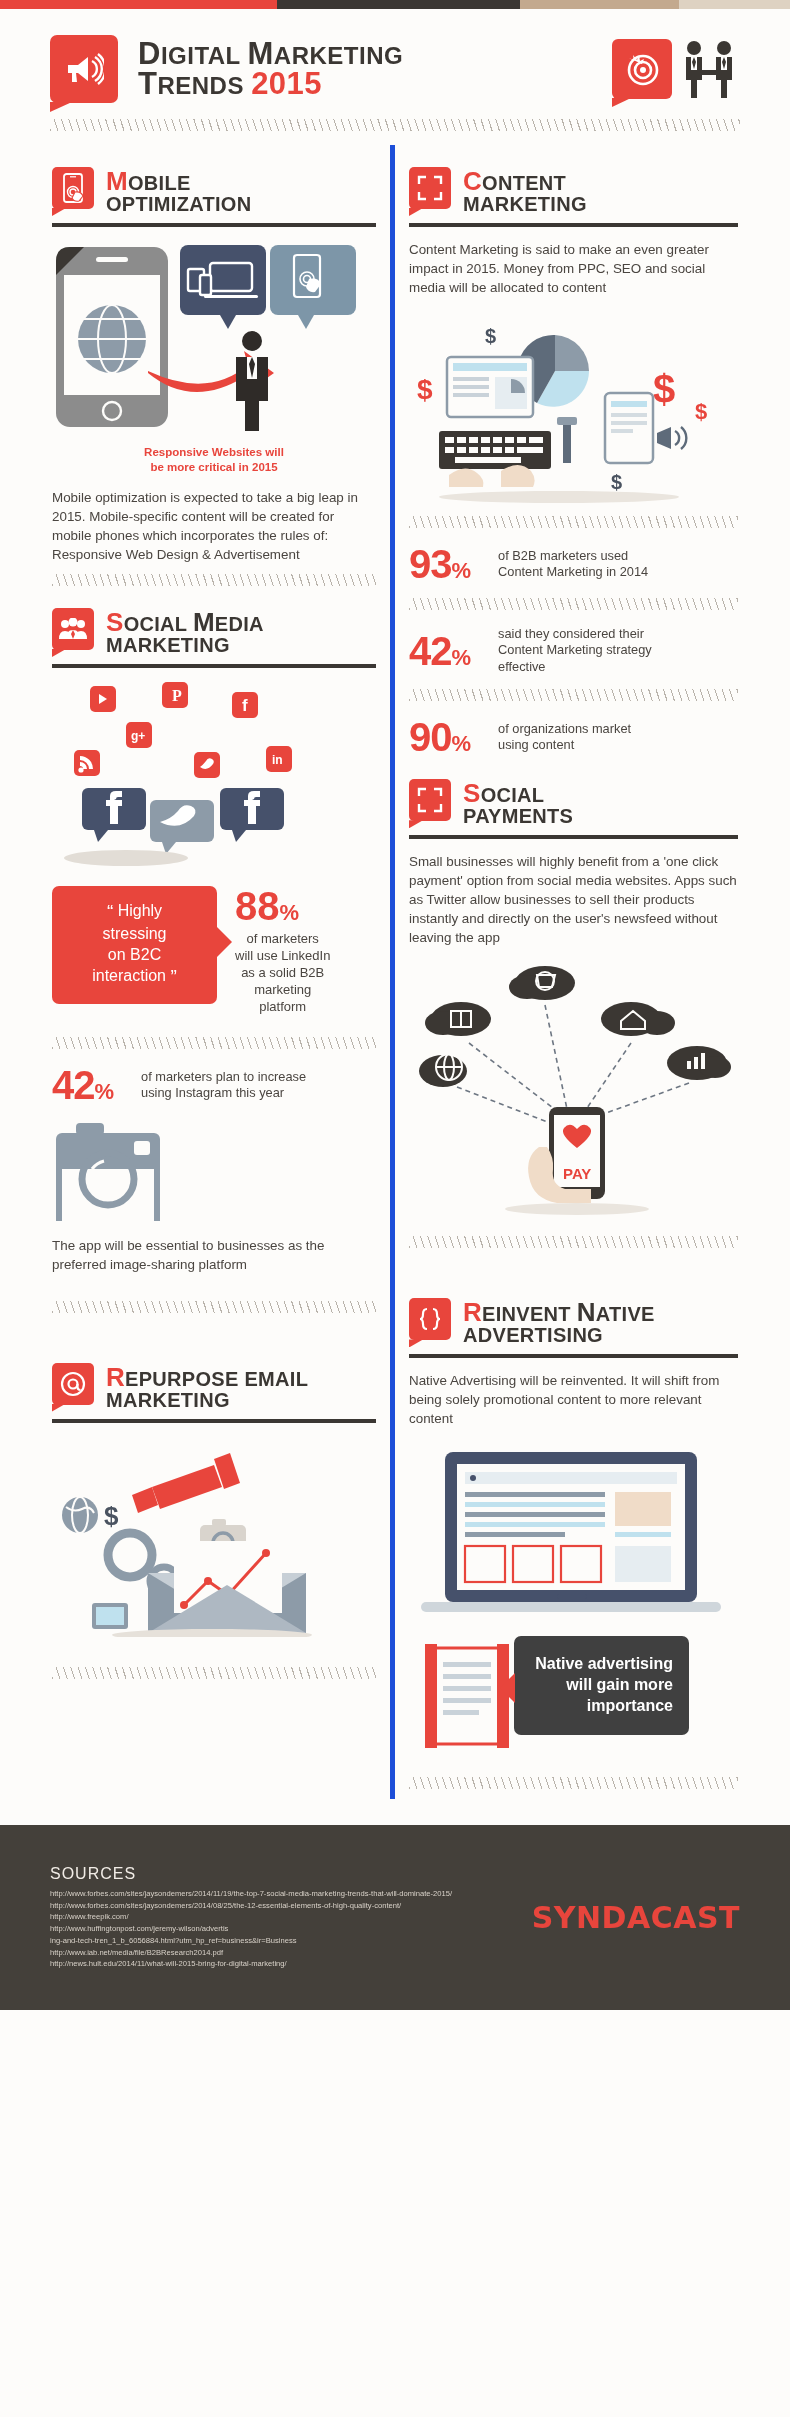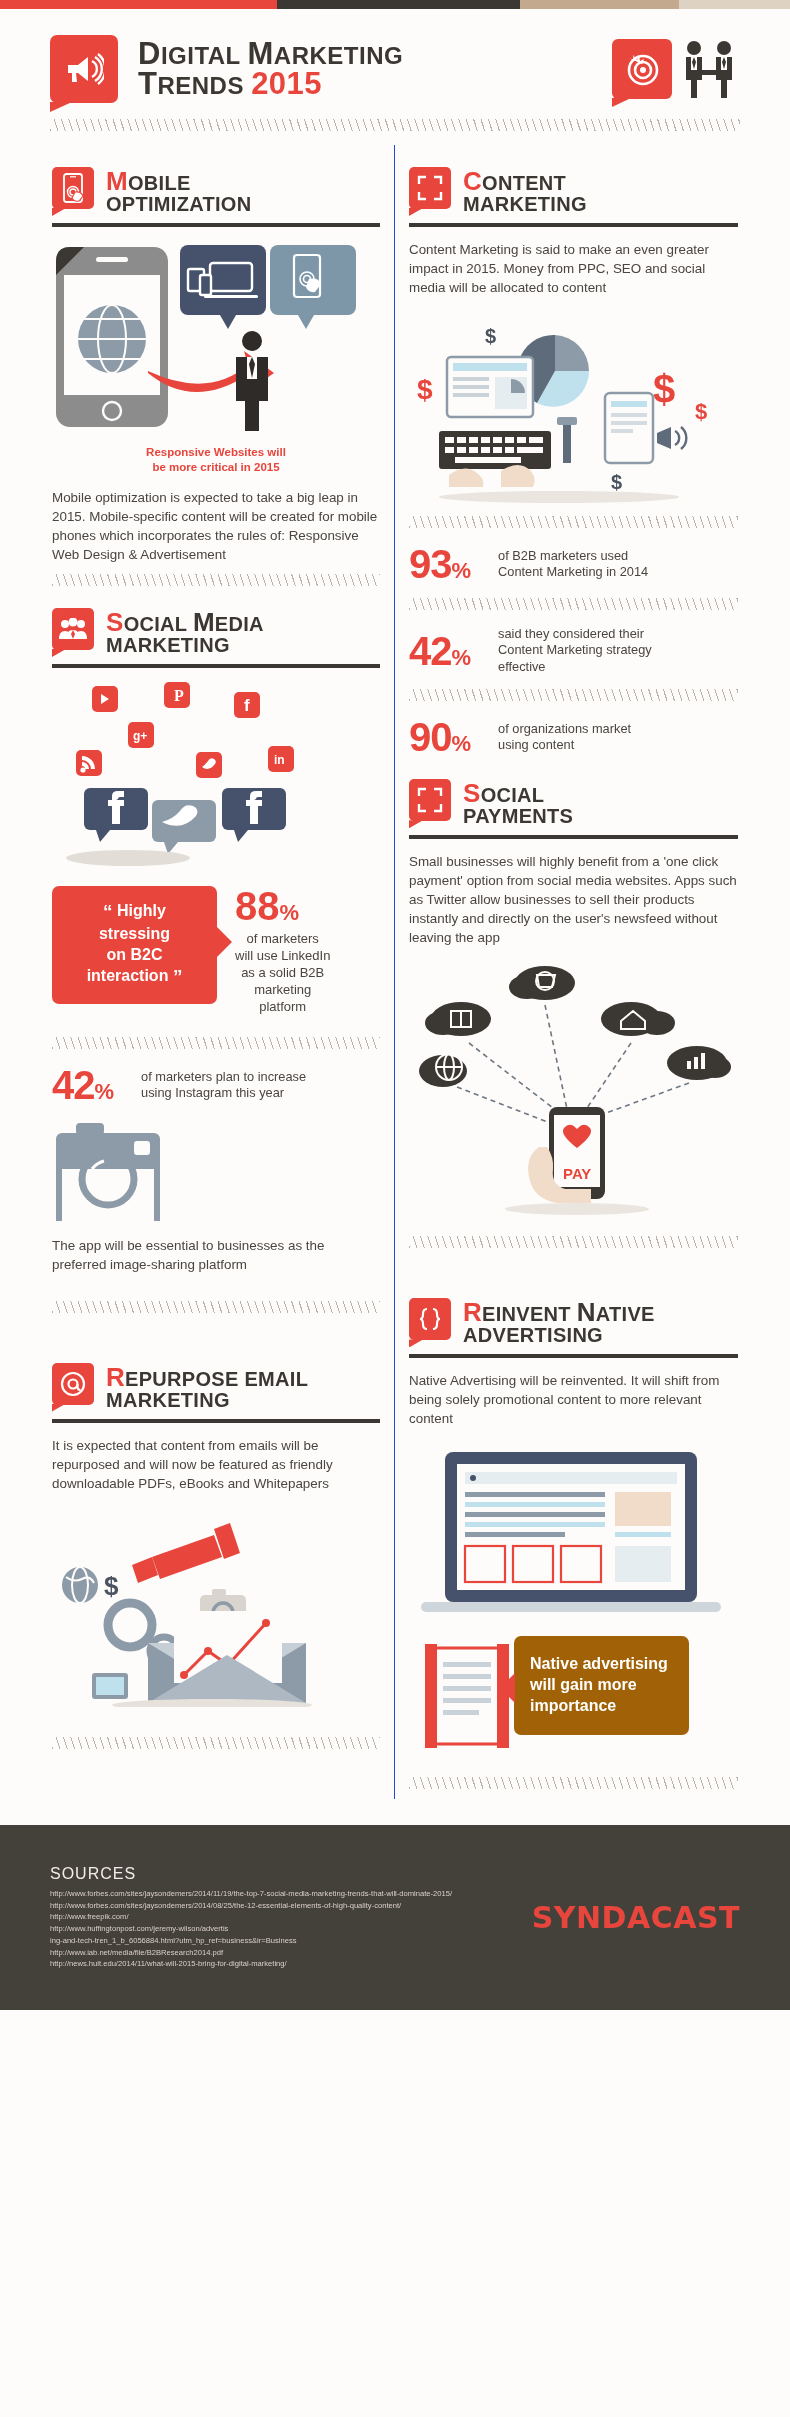--- a/index.html
+++ b/index.html
@@ -45,21 +45,21 @@
   
   .hatch {
     height: 12px; margin: 10px 0;
     background-image: repeating-linear-gradient(72deg, #b9b3ab 0 1px, transparent 1px 7px);
   }
   .hatch.full { margin: 14px 50px; }
 
   
   .cols { display: flex; padding: 0 38px; position: relative; }
   .col { width: 50%; padding: 0 14px; }
-  .col.left { border-right: 1px solid #1d4ed8; }
+  .col.left { border-right: 5px solid #1d4ed8; }
 
   
   .sec-head { display: flex; align-items: flex-start; margin-top: 22px; }
   .sec-badge {
     width: 42px; height: 42px; background: #e8453c; border-radius: 5px; flex: 0 0 42px;
     position: relative; display:flex; align-items:center; justify-content:center;
   }
   .sec-badge::after { content:""; position:absolute; left:0; bottom:-7px; width:14px; height:8px;
     background:#e8453c; clip-path: polygon(0 0, 100% 0, 0 100%); }
   .sec-title { margin-left: 12px; line-height: 1.0; padding-top: 1px; }
@@ -72,21 +72,21 @@
 
   
   .stat { display: flex; align-items: center; margin: 16px 0 14px 0; gap: 28px; }
   .stat .num { font-size: 40px; font-weight: bold; color: #e8453c; line-height: 1; letter-spacing: -1px; }
   .stat .num .pct { font-size: 22px; }
   .stat .txt { font-size: 12.8px; line-height: 1.28; color: #4a4540; }
 
   
   .quote-box {
     background: #e8453c; color:#fff; border-radius: 7px; padding: 14px 16px;
-    font-size: 16px; font-weight: bold; line-height: 1.28; text-align:center;
+    font-size: 16px; font-weight: normal; line-height: 1.28; text-align:center;
     position: relative; width: 165px;
   }
   .quote-box::after {
     content:""; position:absolute; right:-15px; top: 48%; transform: translateY(-50%);
     border: 16px solid transparent; border-left-color: #e8453c; border-right: 0;
   }
   .q { font-size: 19px; vertical-align: -2px; }
 
   .callout-row { display:flex; align-items:flex-start; gap: 18px; margin-top: 14px; }
   .callout-right .big { font-size: 40px; font-weight: bold; color:#e8453c; line-height:1; }
@@ -95,22 +95,22 @@
 
   
   .insta-row { display:flex; align-items:center; gap:16px; margin-top: 8px; }
   .insta-text { }
   .insta-text .top { color:#e8453c; font-size: 15px; }
   .insta-text .n { font-size: 48px; font-weight:bold; color:#4a5360; line-height:.95; letter-spacing:-1px;}
   .insta-text .mu { font-size: 19px; font-weight:bold; color:#4a5360; }
 
   
   .native-box {
-    background:#a16207; color:#fff; font-weight:bold; font-size:16px; line-height:1.3;
-    border-radius:7px; padding: 18px 16px; text-align:left; position:relative;
+    background:#404040; color:#fff; font-weight:bold; font-size:16px; line-height:1.3;
+    border-radius:7px; padding: 18px 16px; text-align:right; position:relative;
     width: 175px; margin-left: 105px; margin-top: 14px;
   }
   .native-box::after {
     content:""; position:absolute; left:-14px; top: 52%; transform: translateY(-50%);
     border: 15px solid transparent; border-right-color: #e8453c; border-left: 0;
   }
 
   
   .resp-note { color:#e8453c; font-size:11.5px; font-weight:bold; text-align:center; line-height:1.3; }
 
@@ -344,21 +344,20 @@
               <circle cx="14" cy="14" r="4.5" fill="none" stroke="#fff" stroke-width="2.2"></circle>
               <path d="M18.5 14 v3 q0 3 3 3" fill="none" stroke="#fff" stroke-width="2.2"></path>
             </svg>
           </div>
           <div class="sec-title">
             <span class="l"><span class="cap">R</span><span>EPURPOSE EMAIL</span></span>
             <span class="l">MARKETING</span>
           </div>
         </div>
         <div class="sec-rule"></div>
-        <p class="body-txt">It is expected that content from emails will be repurposed and will now be featured as friendly downloadable PDFs, eBooks and Whitepapers</p>
 
         <svg class="illus" width="330" height="200" viewBox="0 0 330 200">
           <circle cx="28" cy="78" r="18" fill="#8d9ba8"></circle>
           <path d="M14 70 q8 6 16 2 q8 -4 12 4" stroke="#fdfcfa" stroke-width="2" fill="none"></path>
           <ellipse cx="28" cy="78" rx="8" ry="18" fill="none" stroke="#fdfcfa" stroke-width="2"></ellipse>
           <path d="M100 50 l62 -22 l8 22 l-62 22 z" fill="#e8453c"></path>
           <path d="M162 22 l16 -6 l10 30 l-16 6 z" fill="#e8453c"></path>
           <path d="M100 50 l-20 8 l6 18 l20 -8 z" fill="#e8453c"></path>
           <circle cx="78" cy="118" r="22" fill="none" stroke="#8d9ba8" stroke-width="9"></circle>
           <circle cx="112" cy="144" r="14" fill="none" stroke="#8d9ba8" stroke-width="7"></circle>

